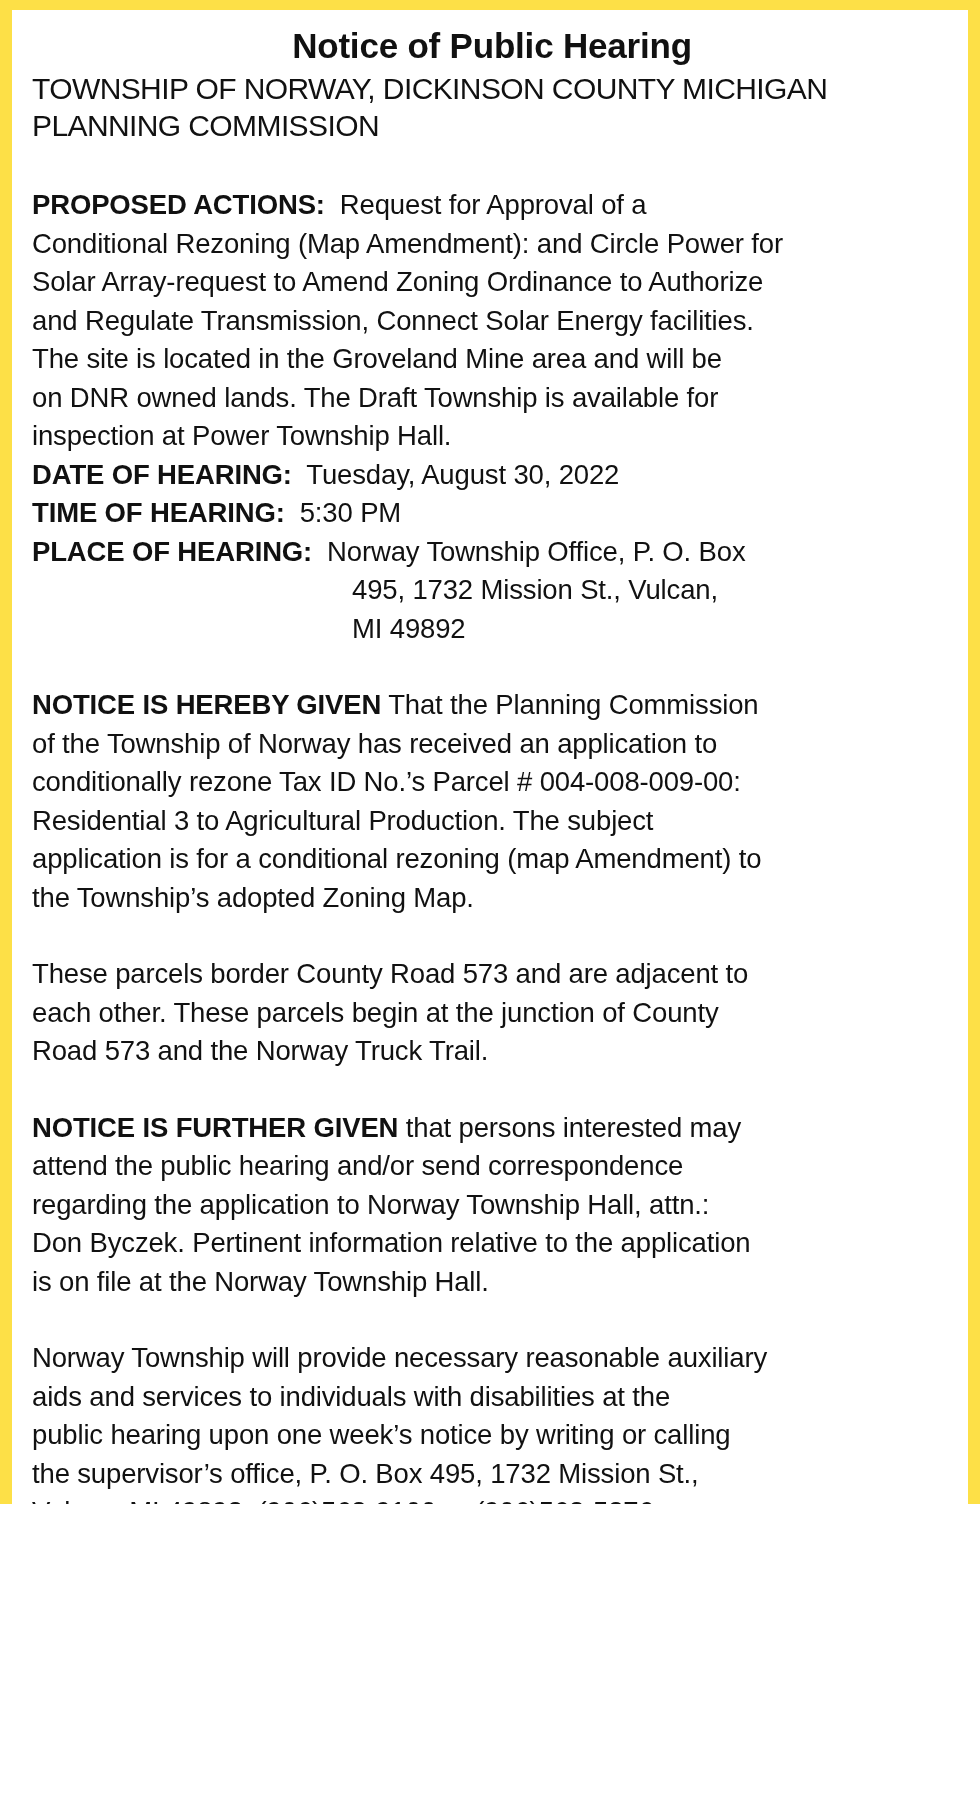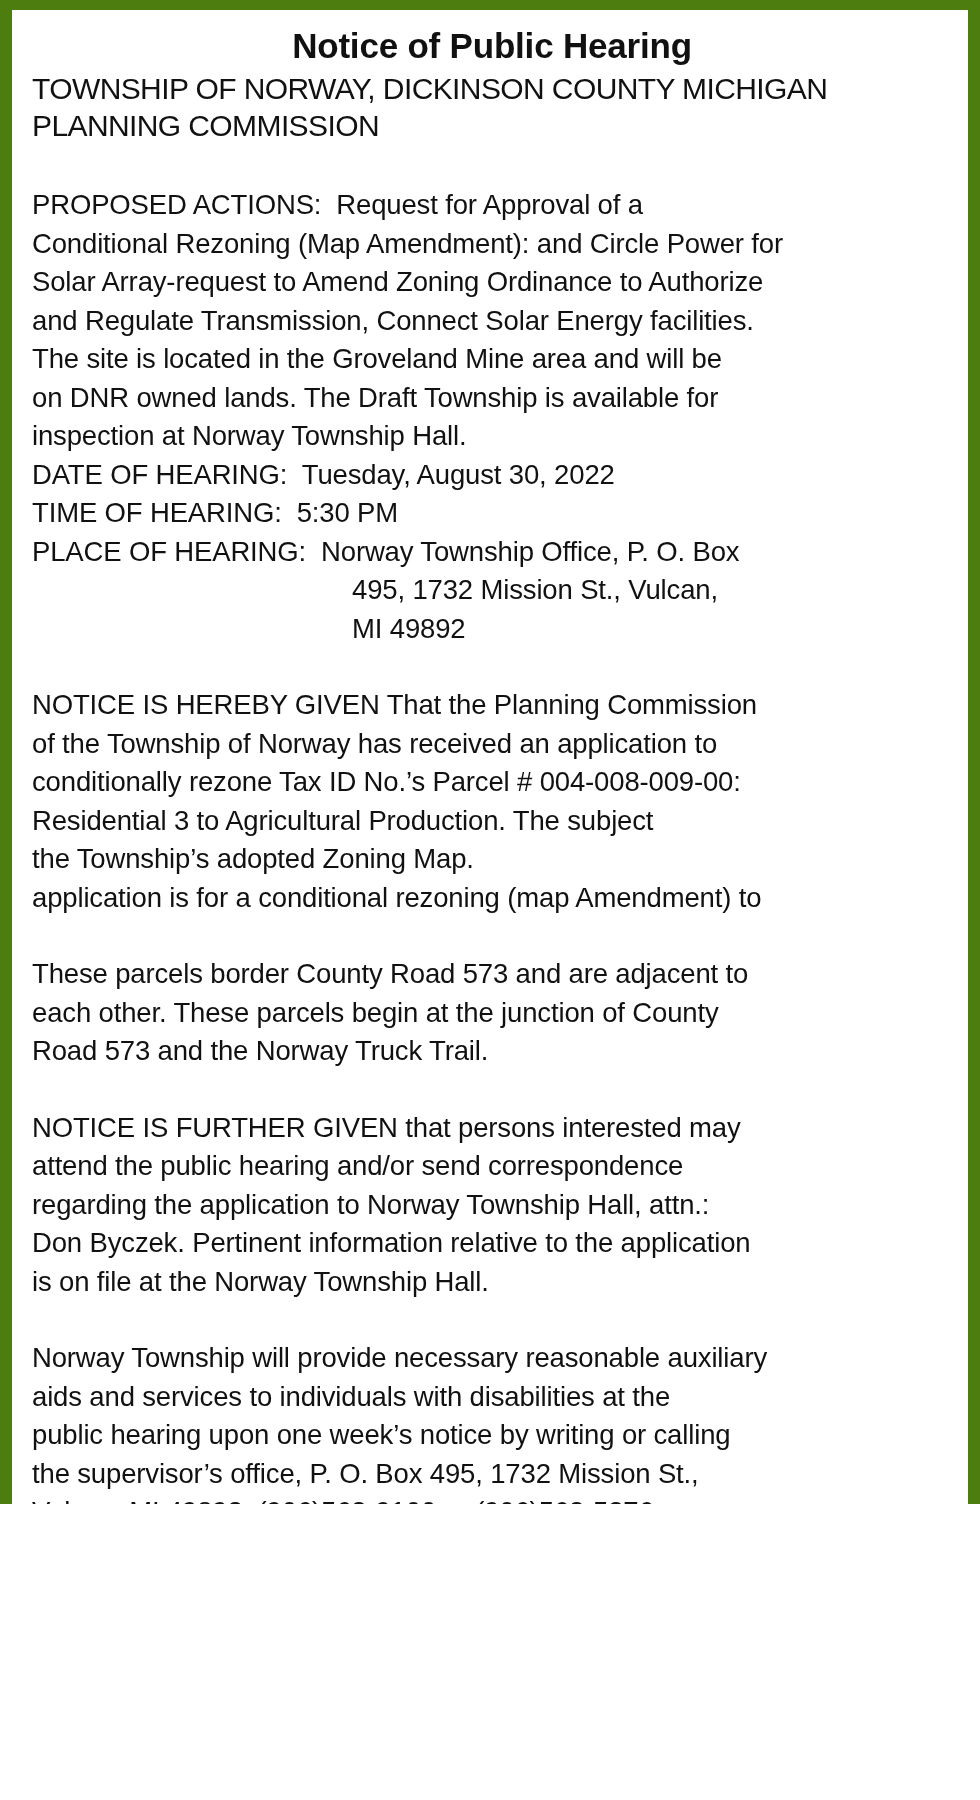--- a/index.html
+++ b/index.html
@@ -7,21 +7,21 @@
     padding: 0;
     background: #ffffff;
   }
   body {
     font-family: "Liberation Sans", sans-serif;
   }
   #notice-page {
     position: relative;
     width: 980px;
     height: 1504px;
-    background: #4d7c0f;
+    background: #fde047;
     box-sizing: border-box;
     overflow: hidden;
   }
   #notice-card {
     position: absolute;
     left: 12px;
     top: 10px;
     width: 956px;
     height: 1777px;
     background: #ffffff;
@@ -54,21 +54,21 @@
     font-size: 27.5px;
     line-height: 38.5px;
     color: #111111;
     letter-spacing: -0.15px;
   }
   .body-line {
     display: block;
     white-space: nowrap;
   }
   .lead {
-    font-weight: normal;
+    font-weight: bold;
   }
   .indent-address {
     padding-left: 320px;
   }
   .spacer-md { height: 42px; }
   .spacer-para { height: 38px; }
 </style>
 </head>
 <body>
 
@@ -84,40 +84,40 @@
 
     <div class="spacer-md"></div>
 
     <div class="body-block">
       <span class="body-line"><span class="lead">PROPOSED ACTIONS:</span>&nbsp; <span>Request for Approval of a</span></span>
       <span class="body-line">Conditional Rezoning (Map Amendment): and Circle Power for</span>
       <span class="body-line">Solar Array-request to Amend Zoning Ordinance to Authorize</span>
       <span class="body-line">and Regulate Transmission, Connect Solar Energy facilities.</span>
       <span class="body-line">The site is located in the Groveland Mine area and will be</span>
       <span class="body-line">on DNR owned lands.  The Draft Township is available for</span>
-      <span class="body-line">inspection at Norway Township Hall.</span>
+      <span class="body-line">inspection at Power Township Hall.</span>
     </div>
 
     <div class="body-block">
       <span class="body-line"><span class="lead">DATE OF HEARING:</span>&nbsp; <span>Tuesday, August 30, 2022</span></span>
       <span class="body-line"><span class="lead">TIME OF HEARING:</span>&nbsp; <span>5:30 PM</span></span>
       <span class="body-line"><span class="lead">PLACE OF HEARING:</span>&nbsp; <span>Norway Township Office, P. O. Box</span></span>
       <span class="body-line indent-address">495, 1732 Mission St., Vulcan,</span>
       <span class="body-line indent-address">MI 49892</span>
     </div>
 
     <div class="spacer-para"></div>
 
     <div class="body-block">
       <span class="body-line"><span class="lead">NOTICE IS HEREBY GIVEN</span> <span>That the Planning Commission</span></span>
       <span class="body-line">of the Township of Norway has received an application to</span>
       <span class="body-line">conditionally rezone Tax ID No.’s Parcel # 004-008-009-00:</span>
       <span class="body-line">Residential 3 to Agricultural Production.  The subject</span>
+      <span class="body-line">application is for a conditional rezoning (map Amendment) to</span>
       <span class="body-line">the Township’s adopted Zoning Map.</span>
-      <span class="body-line">application is for a conditional rezoning (map Amendment) to</span>
     </div>
 
     <div class="spacer-para"></div>
 
     <div class="body-block">
       <span class="body-line">These parcels border County Road 573 and are adjacent to</span>
       <span class="body-line">each other.  These parcels begin at the junction of County</span>
       <span class="body-line">Road 573 and the Norway Truck Trail.</span>
     </div>
 

